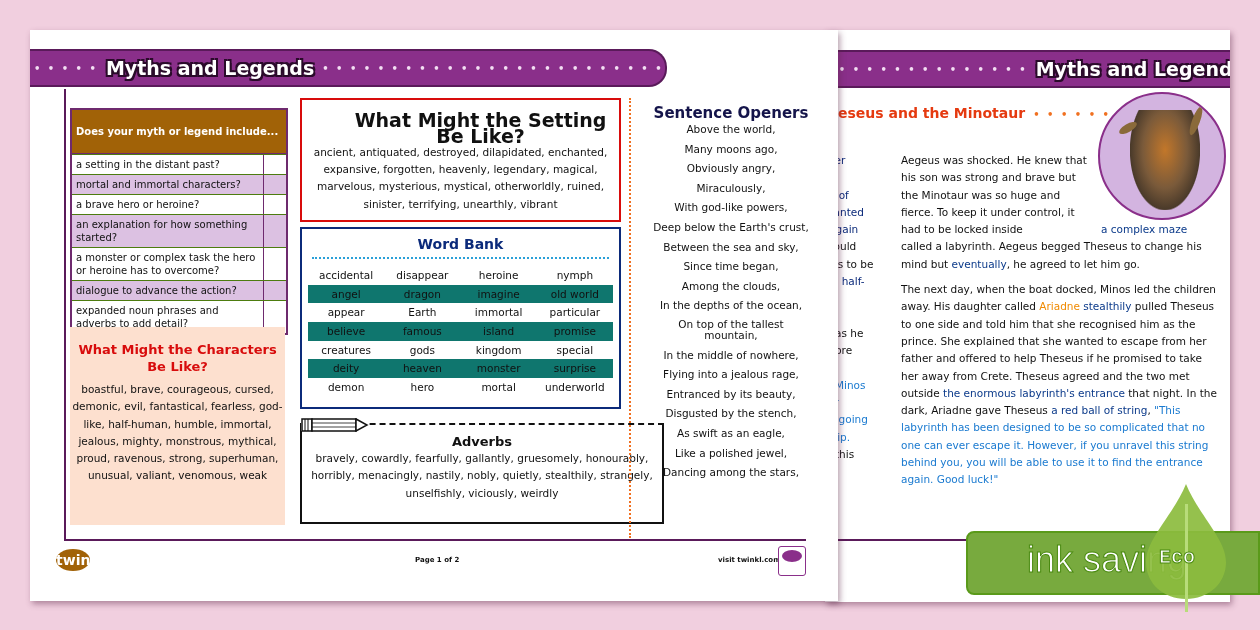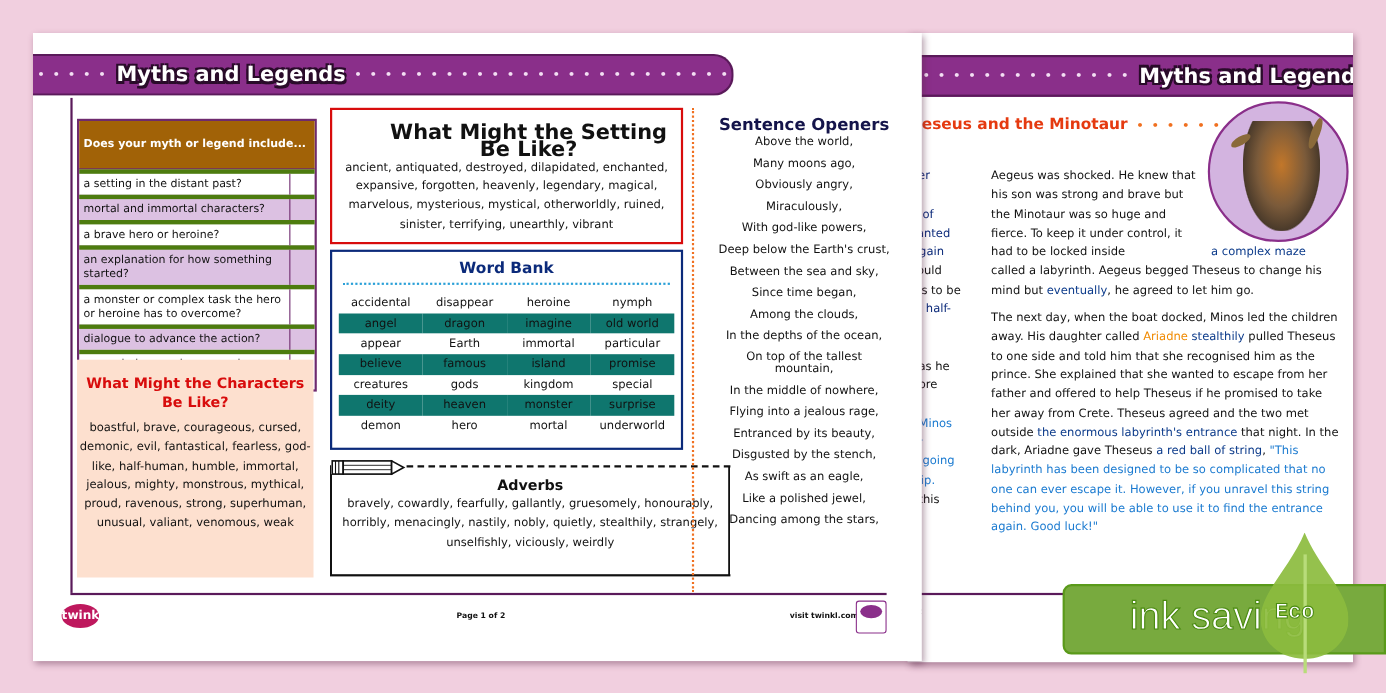--- a/index.html
+++ b/index.html
@@ -28,21 +28,21 @@
     color: #fff; font-family: "DejaVu Sans", sans-serif; font-weight: bold; font-size: 19px;
     text-shadow: -2px -2px 0 #2a0b2a, 2px -2px 0 #2a0b2a, -2px 2px 0 #2a0b2a, 2px 2px 0 #2a0b2a, 0 2px 0 #2a0b2a;
     padding: 0 8px; white-space: nowrap;
   }
   .vline { position: absolute; left: 34px; top: 59px; width: 2px; height: 450px; background: #5a1a5a; }
   .bottom-line { position: absolute; left: 34px; top: 509px; width: 742px; height: 2px; background: #5a1a5a; }
 
   
   .checklist { position: absolute; left: 40px; top: 78px; width: 218px; border: 2px solid #6e2a6e; font-size: 10px; color: #111; }
   .checklist .head { background: #a16207; color: #fff; padding: 16px 4px; font-weight: bold; font-size: 10px; border-bottom: 1px solid #6e2a6e; }
-  .checklist .row { display: flex; border-top: 4px solid #4d7c0f; }
+  .checklist .row { display: flex; border-top: 1px solid #4d7c0f; }
   .checklist .row .txt { flex: 1; padding: 3px 4px; line-height: 13px; border-right: 1px solid #6e2a6e; }
   .checklist .row .box { width: 22px; }
   .checklist .row.alt { background: #dcc1e2; }
 
   .chars { position: absolute; left: 40px; top: 297px; width: 215px; height: 198px; background: #fde0cf; text-align: center; padding-top: 14px; }
   .chars h3 { color: #d80c0c; font-size: 13px; line-height: 17px; font-weight: bold; }
   .chars p { font-size: 10.5px; line-height: 17.3px; color: #111; margin-top: 6px; padding: 0 2px; }
 
   .setting { position: absolute; left: 270px; top: 68px; width: 321px; height: 124px; border: 2px solid #d80c0c; text-align: center; padding-top: 12px; }
   .setting h3 { font-size: 19px; font-weight: bold; color: #111; line-height: 16px; padding-left: 40px; }
@@ -60,21 +60,21 @@
   .adverbs h3 { font-size: 13px; font-weight: bold; color: #111; line-height: 17px; }
   .adverbs p { font-size: 10.5px; line-height: 17.4px; color: #111; padding: 0 4px; }
 
   .dotted-v { position: absolute; left: 599px; top: 68px; width: 0; height: 440px; border-left: 2px dotted #f07020; }
 
   .openers { position: absolute; left: 606px; top: 74px; width: 190px; text-align: center; }
   .openers h3 { color: #14144a; font-size: 15px; font-weight: bold; margin-bottom: 1px; }
   .openers .item { font-size: 10.5px; line-height: 12px; color: #111; margin-bottom: 7.6px; }
 
   .footer { position: absolute; left: 0; top: 511px; width: 808px; height: 40px; font-size: 7px; color: #111; }
-  .logo { position: absolute; left: 26px; top: 8px; width: 34px; height: 22px; border-radius: 50%; background: #be185d; color: #fff; font-size: 11px; font-weight: bold; text-align: left; line-height: 22px; }
+  .logo { position: absolute; left: 26px; top: 8px; width: 34px; height: 22px; border-radius: 50%; background: #a16207; color: #fff; font-size: 14px; font-weight: bold; text-align: left; line-height: 22px; }
   .pagenum { position: absolute; left: 385px; top: 15px; font-weight: bold; }
   .visit { position: absolute; left: 688px; top: 15px; font-weight: bold; }
   .badge { position: absolute; left: 748px; top: 5px; width: 28px; height: 30px; border: 1px solid #8a2f8a; border-radius: 3px; background: #fff; }
   .badge .c { width: 20px; height: 12px; margin: 3px auto 0; background: #8a2f8a; border-radius: 50%; }
 
   
   .story-title { position: absolute; left: 3px; top: 75px; color: #e53a10; font-size: 14px; font-weight: bold; white-space: nowrap; }
   .story-title .d { color: #f07020; font-size: 10px; letter-spacing: 2px; margin-left: 8px; }
   .portrait { position: absolute; left: 273px; top: 62px; width: 128px; height: 128px; border-radius: 50%; background: #d3b4e0; border: 2px solid #8a2f8a; overflow: hidden; }
   .portrait .fig { position: absolute; left: 30px; top: 16px; width: 70px; height: 100px; background: radial-gradient(ellipse at 50% 40%, #c2772a 0%, #7a5a3a 45%, #4a3a2a 70%, transparent 72%); }

